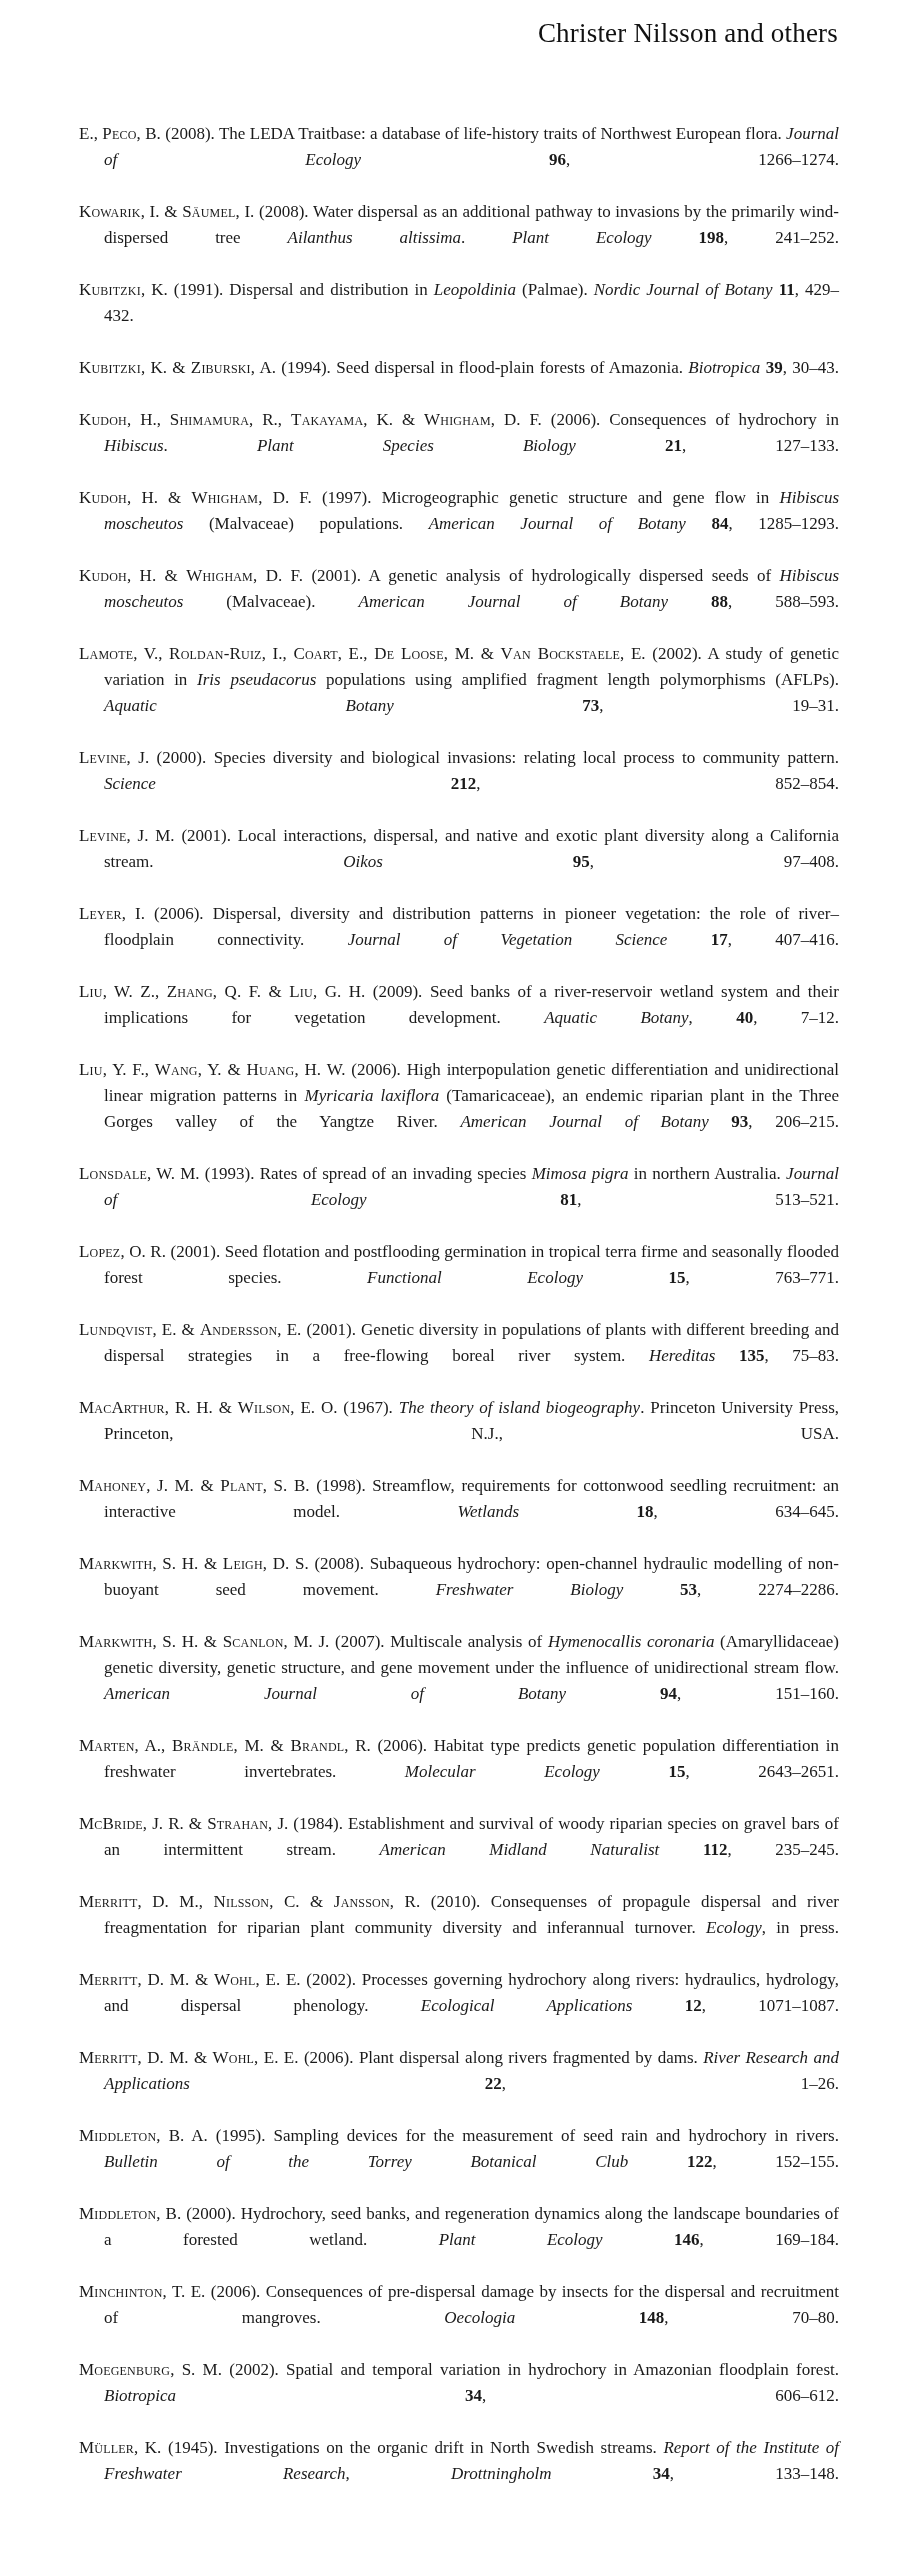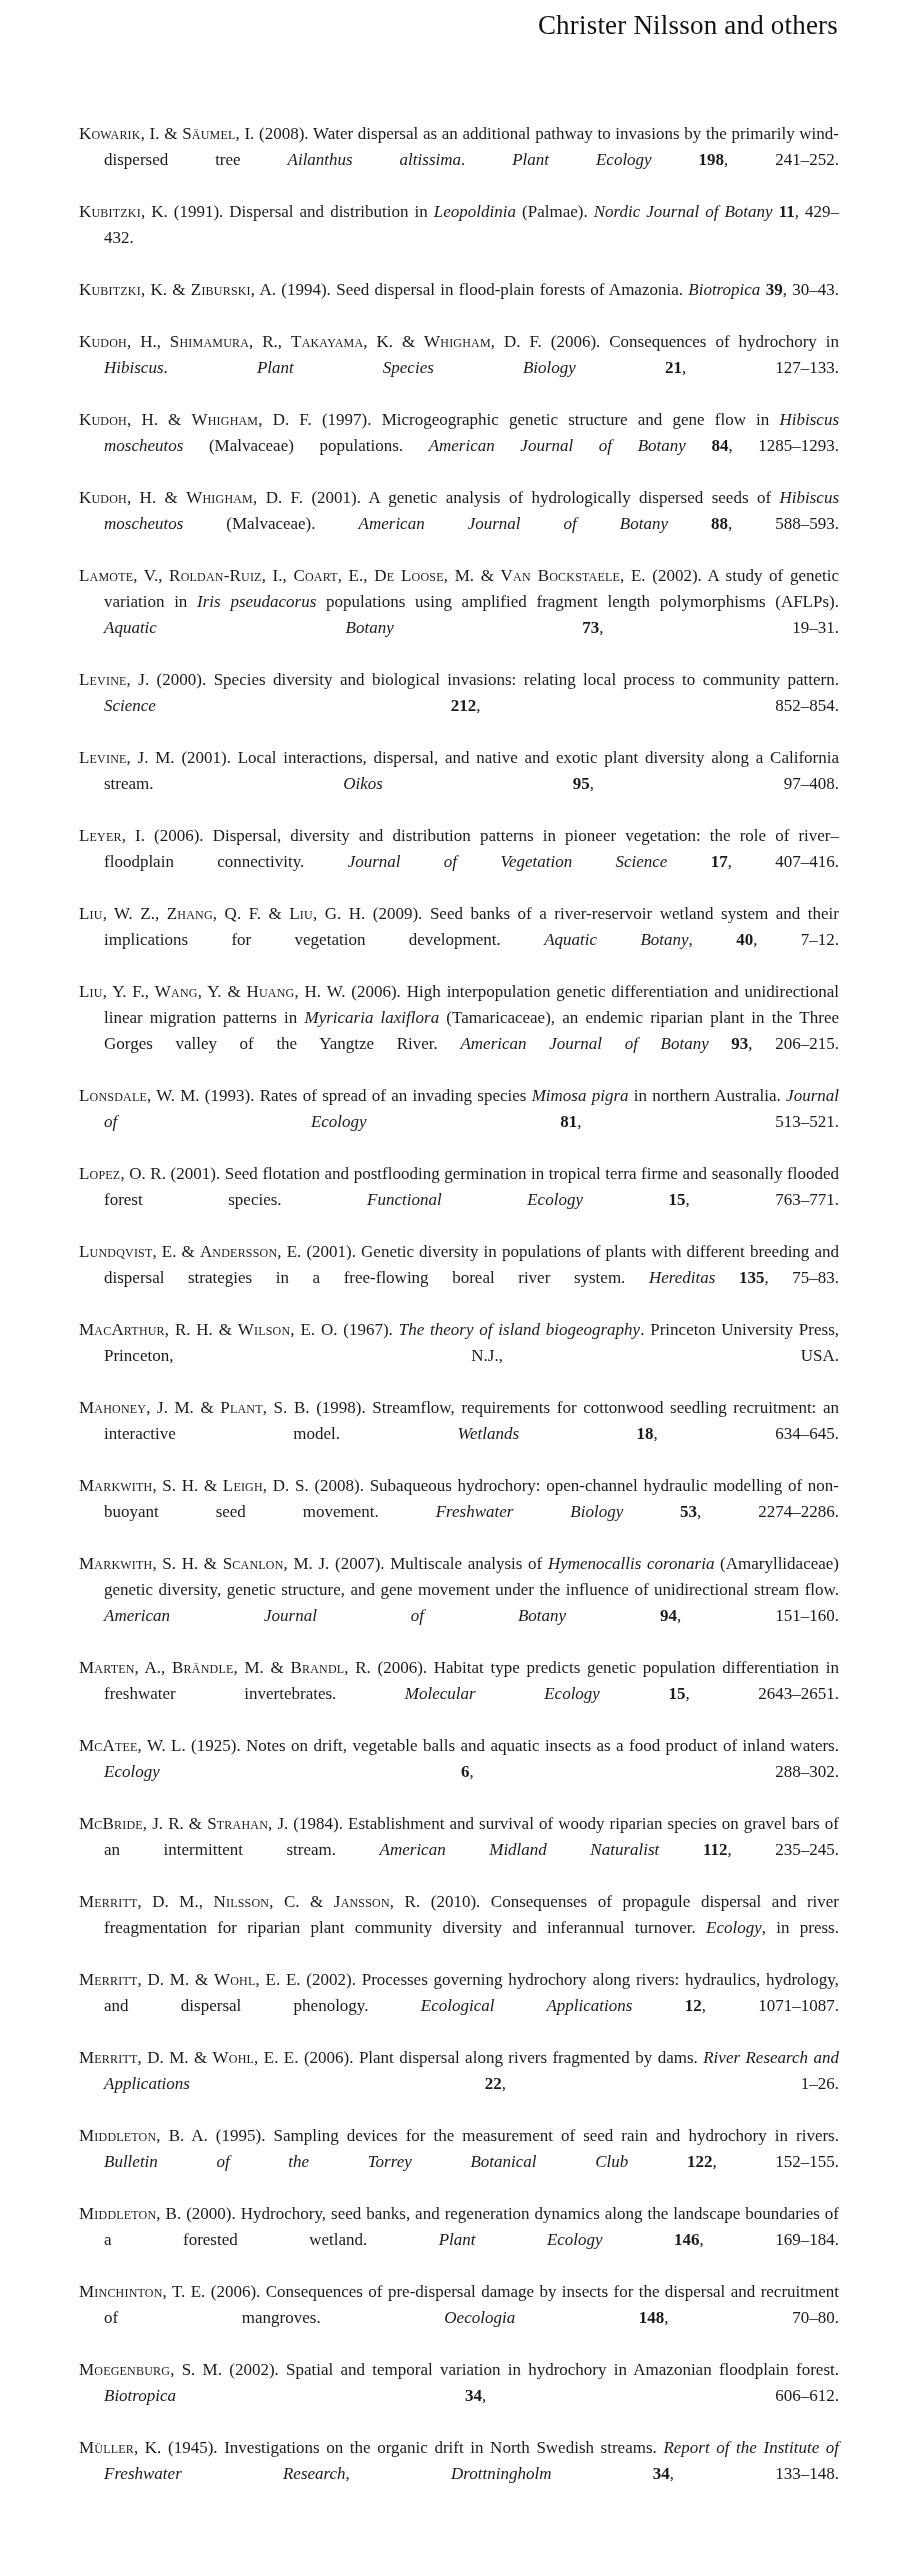--- a/index.html
+++ b/index.html
@@ -20,21 +20,21 @@
     position: absolute;
     left: 0; top: 0;
     width: 924px;
     height: 2576px;
   }
 
   
   .running-head {
     position: absolute;
     left: 79px;
-    top: 8px;
+    top: 16px;
     width: 759px;
     text-align: right;
     font-size: 27px;
     line-height: 35px;
     letter-spacing: 0.2px;
     color: #111;
     white-space: nowrap;
   }
 
   
@@ -75,20 +75,23 @@
 </style>
 </head>
 <body>
 
 <div class="page">
 
   <div class="running-head">Christer Nilsson and others</div>
 
   <div class="ref-list">
 
+    <p class="ref">
+      <span>E., </span><span class="sc">Peco</span><span>, B. </span><span>(2008). </span><span>The LEDA Traitbase: a database of life-history traits of Northwest European flora. </span><span class="it">Journal of Ecology </span><span class="bd">96</span><span>, 1266–1274.</span>
+    </p>
 
     <p class="ref">
       <span class="sc">Kowarik</span><span>, I. &amp; </span><span class="sc">Säumel</span><span>, I. </span><span>(2008). </span><span>Water dispersal as an additional pathway to invasions by the primarily wind-dispersed tree </span><span class="it">Ailanthus altissima</span><span>. </span><span class="it">Plant Ecology </span><span class="bd">198</span><span>, 241–252.</span>
     </p>
 
     <p class="ref">
       <span class="sc">Kubitzki</span><span>, K. </span><span>(1991). </span><span>Dispersal and distribution in </span><span class="it">Leopoldinia</span><span> (Palmae). </span><span class="it">Nordic Journal of Botany </span><span class="bd">11</span><span>, 429–432.</span>
     </p>
 
     <p class="ref">
@@ -156,23 +159,20 @@
     </p>
 
     <p class="ref">
       <span class="sc">Markwith</span><span>, S. H. &amp; </span><span class="sc">Scanlon</span><span>, M. J. </span><span>(2007). </span><span>Multiscale analysis of </span><span class="it">Hymenocallis coronaria</span><span> (Amaryllidaceae) genetic diversity, genetic structure, and gene movement under the influence of unidirectional stream flow. </span><span class="it">American Journal of Botany </span><span class="bd">94</span><span>, 151–160.</span>
     </p>
 
     <p class="ref">
       <span class="sc">Marten</span><span>, A., </span><span class="sc">Brändle</span><span>, M. &amp; </span><span class="sc">Brandl</span><span>, R. </span><span>(2006). </span><span>Habitat type predicts genetic population differentiation in freshwater invertebrates. </span><span class="it">Molecular Ecology </span><span class="bd">15</span><span>, 2643–2651.</span>
     </p>
 
-    <p class="ref">
-      <span class="sc">McAtee</span><span>, W. L. </span><span>(1925). </span><span>Notes on drift, vegetable balls and aquatic insects as a food product of inland waters. </span><span class="it">Ecology </span><span class="bd">6</span><span>, 288–302.</span>
-    </p>
 
     <p class="ref">
       <span class="sc">McBride</span><span>, J. R. &amp; </span><span class="sc">Strahan</span><span>, J. </span><span>(1984). </span><span>Establishment and survival of woody riparian species on gravel bars of an intermittent stream. </span><span class="it">American Midland Naturalist </span><span class="bd">112</span><span>, 235–245.</span>
     </p>
 
     <p class="ref">
       <span class="sc">Merritt</span><span>, D. M., </span><span class="sc">Nilsson</span><span>, C. &amp; </span><span class="sc">Jansson</span><span>, R. </span><span>(2010). </span><span>Consequenses of propagule dispersal and river freagmentation for riparian plant community diversity and inferannual turnover. </span><span class="it">Ecology</span><span>, in press.</span>
     </p>
 
     <p class="ref">

